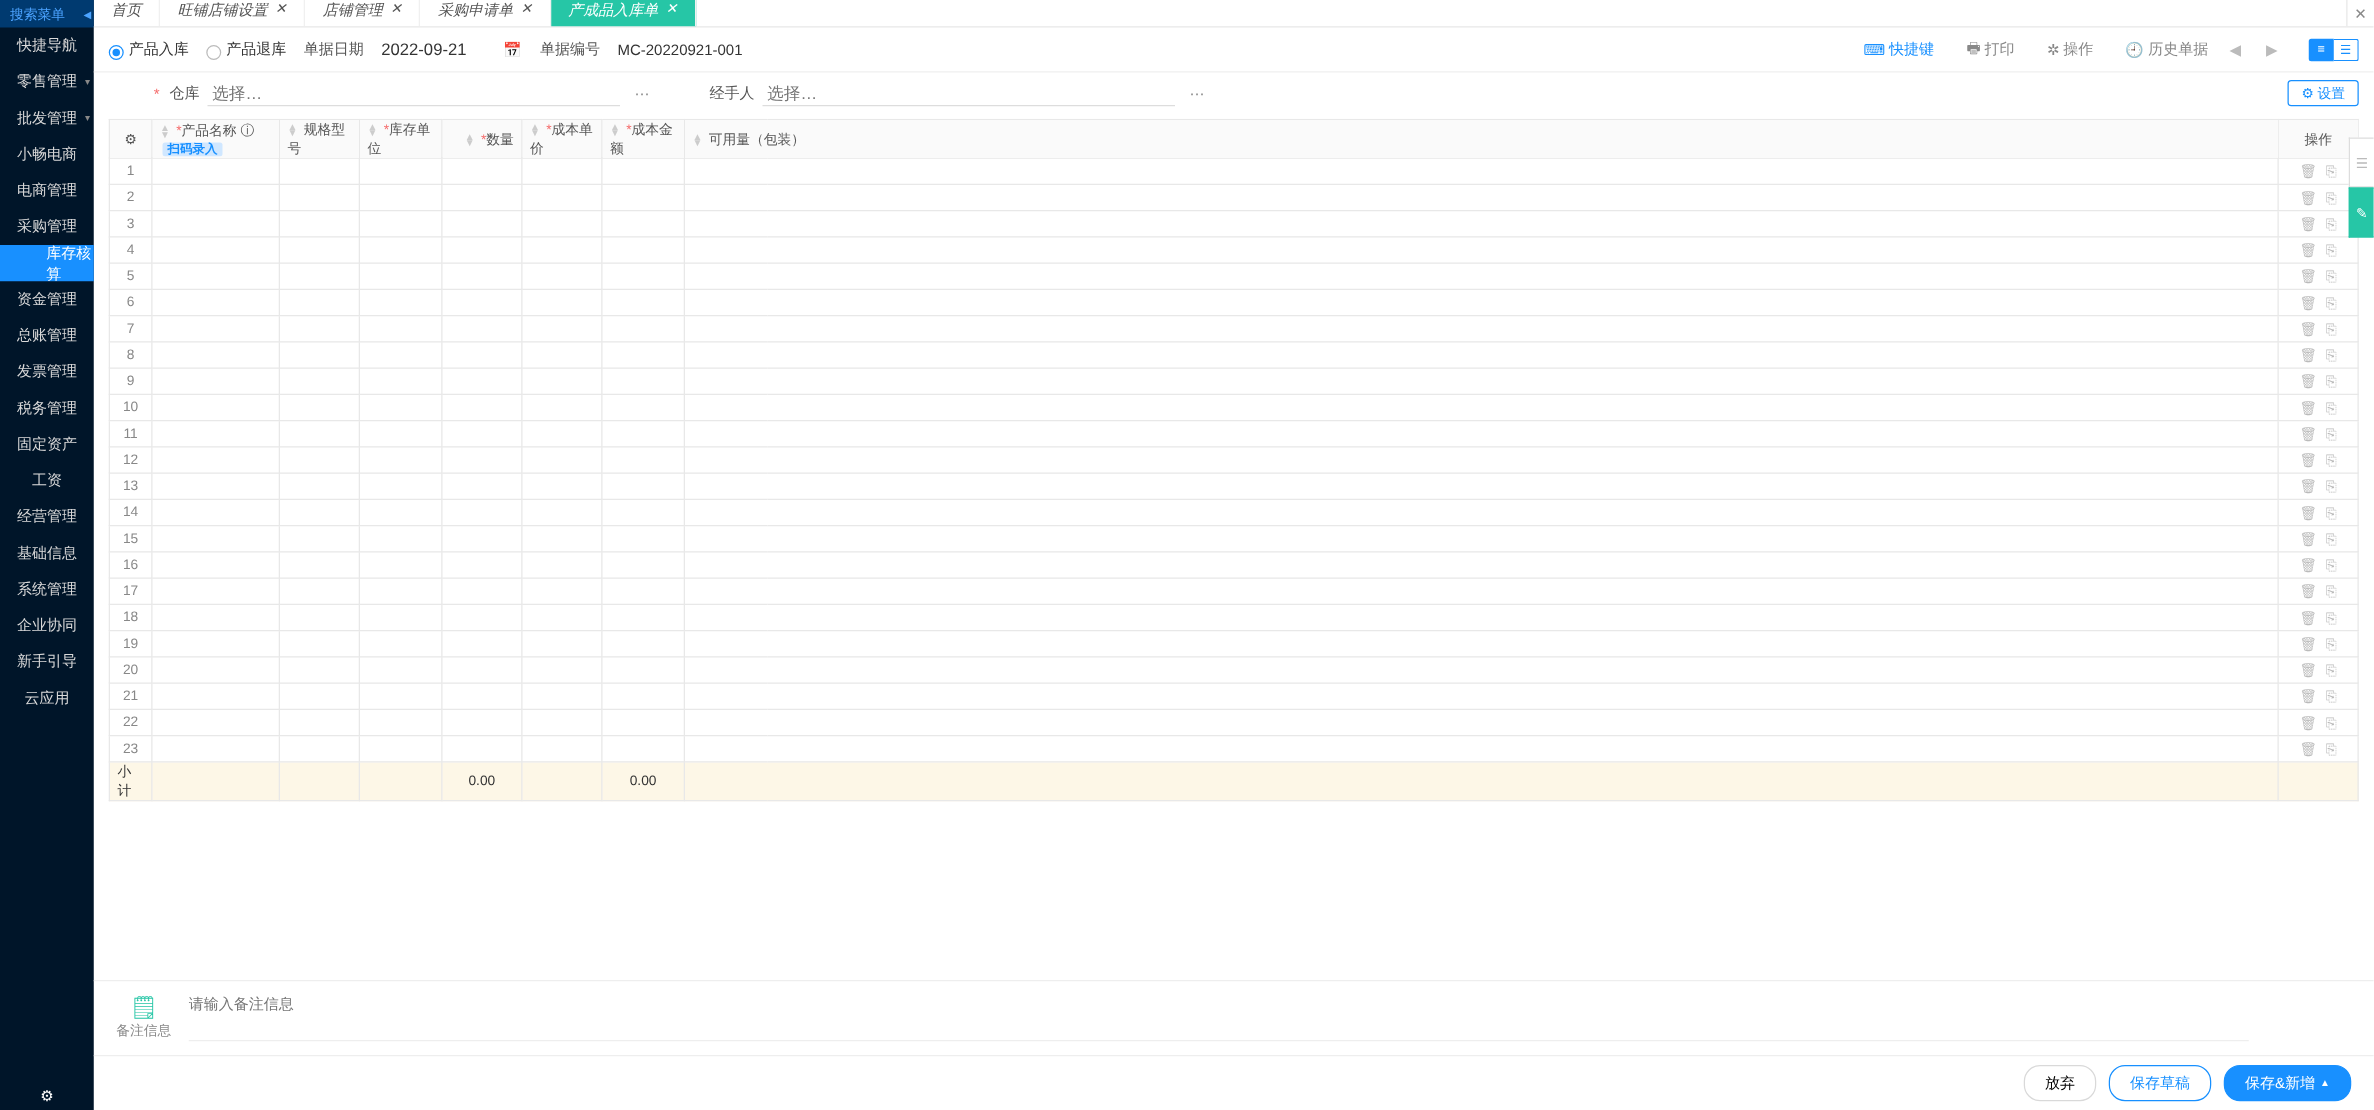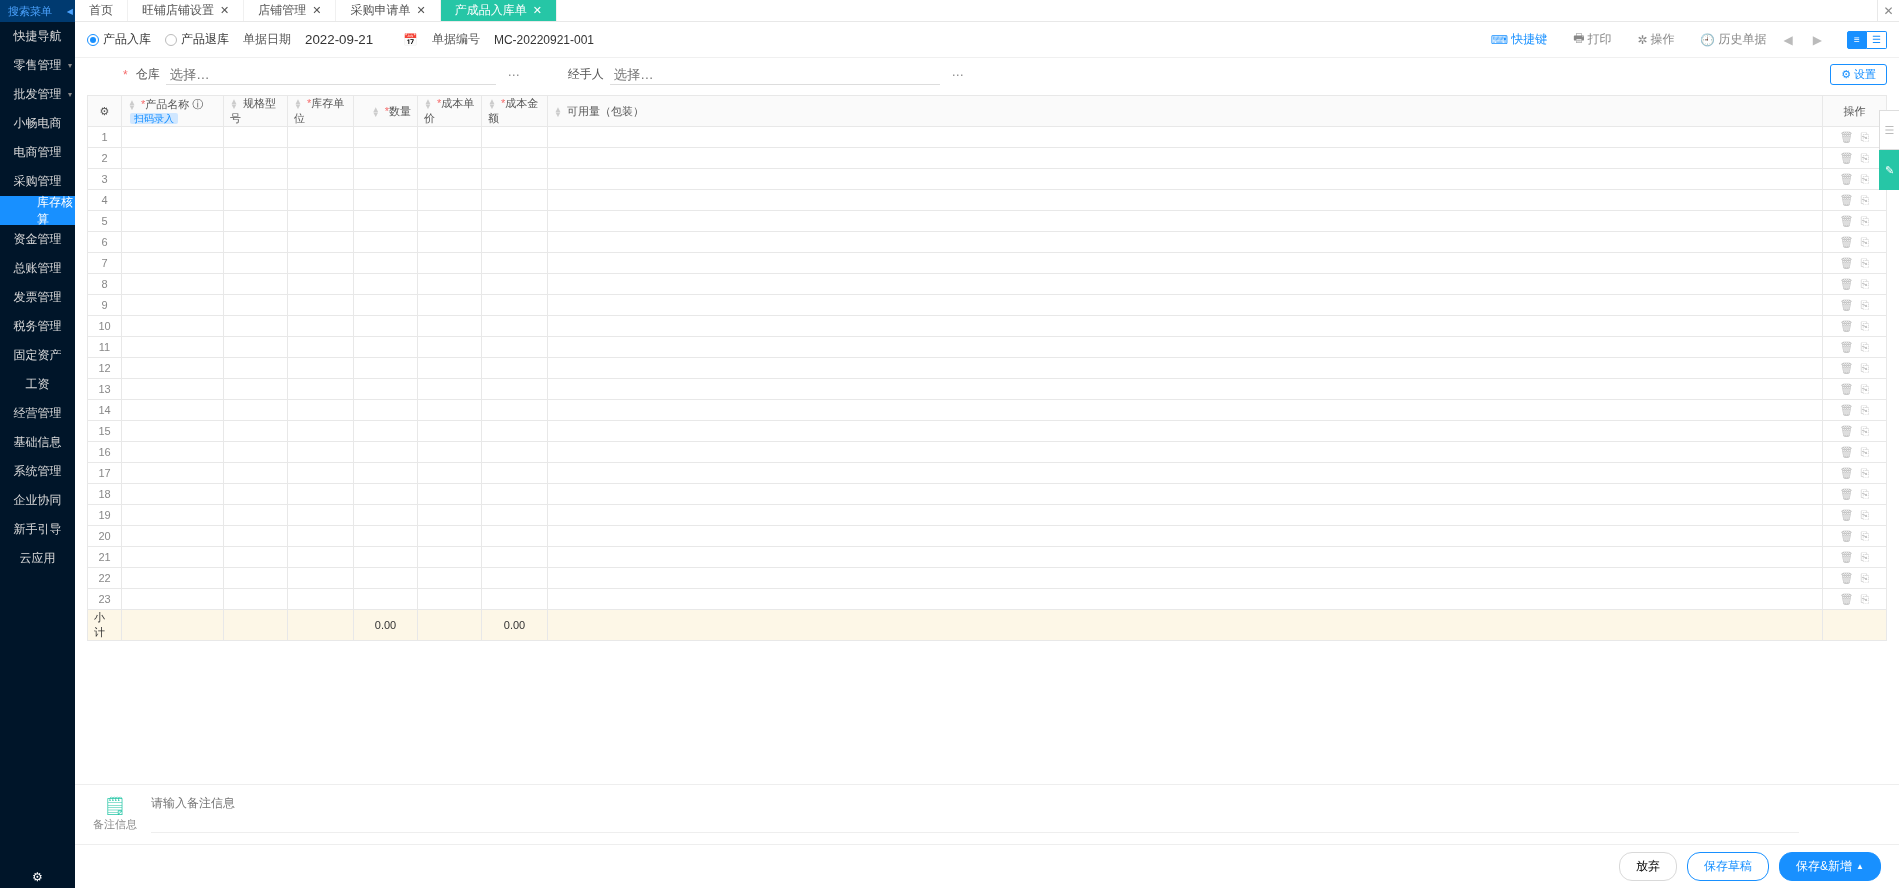--- a/index.html
+++ b/index.html
@@ -11,29 +11,29 @@
 .sidebar-search { height: 22px; background: #003a70; color: #4ba3ff; font-size: 11px; display: flex; align-items: center; padding: 0 8px; cursor: pointer; position: relative; }
 .sidebar-search .caret { position: absolute; right: 2px; font-size: 8px; }
 .sidebar-item { color: #d9d9d9; height: 29px; display: flex; align-items: center; justify-content: center; cursor: pointer; font-size: 12px; position: relative; }
 .sidebar-item.active { background: #1890ff; color: #fff; padding-left: 37px; }
 .sidebar-item .menu-caret { position: absolute; right: 3px; font-size: 8px; color: #888; }
 .sidebar-footer { margin-top: auto; height: 22px; display: flex; align-items: center; justify-content: center; color: #fff; cursor: pointer; }
 
 
 .main { flex: 1; display: flex; flex-direction: column; position: relative; }
 .tabs { height: 22px; display: flex; border-bottom: 1px solid #e8e8e8; align-items: stretch; }
-.tab { padding: 0 14px; display: flex; align-items: center; gap: 6px; cursor: pointer; font-size: 12px; color: #555; border-right: 1px solid #f0f0f0; }
+.tab { padding: 0 14px; display: flex; align-items: flex-start; gap: 6px; cursor: pointer; font-size: 12px; color: #555; border-right: 1px solid #f0f0f0; font-style: italic; }
 .tab.active { background: #26c6a6; color: #fff; }
 .tab .close { font-size: 11px; }
 .tabs-spacer { flex: 1; }
 .tabs-close-all { width: 22px; display: flex; align-items: center; justify-content: center; border-left: 1px solid #e8e8e8; cursor: pointer; color: #888; }
 
 
 .toolbar { height: 36px; display: flex; align-items: center; padding: 0 12px; border-bottom: 1px solid #f0f0f0; gap: 14px; }
-.radio { display: inline-flex; align-items: center; gap: 4px; cursor: pointer; }
+.radio { display: inline-flex; align-items: flex-end; gap: 4px; cursor: pointer; }
 .radio .dot { width: 12px; height: 12px; border: 1px solid #1890ff; border-radius: 50%; display: inline-flex; align-items: center; justify-content: center; }
 .radio.checked .dot::after { content: ""; width: 6px; height: 6px; background: #1890ff; border-radius: 50%; }
 .radio.unchecked .dot { border-color: #bbb; }
 .field-label { color: #555; }
 .date-input { border: none; color: #333; width: 80px; background: transparent; }
 .cal-icon { color: #bbb; margin-left: 4px; }
 .toolbar-spacer { flex: 1; }
 .link-btn { color: #1890ff; cursor: pointer; display: inline-flex; align-items: center; gap: 3px; margin-left: 12px; }
 .link-btn.gray { color: #888; }
 .arrow-btn { color: #bbb; padding: 0 3px; cursor: pointer; }
@@ -51,21 +51,21 @@
 
 
 .table-wrap { flex: 1; overflow: auto; padding: 0 12px; }
 table { border-collapse: collapse; width: 100%; table-layout: fixed; }
 th, td { border: 1px solid #e8e8e8; height: 21px; font-size: 11px; padding: 0 6px; }
 th { background: #fafafa; font-weight: normal; color: #555; text-align: left; position: relative; }
 th .req { color: #f56c6c; }
 th .sort { color: #ccc; font-size: 8px; display: inline-flex; flex-direction: column; line-height: 5px; margin-right: 2px; vertical-align: middle; }
 .col-num { width: 34px; text-align: center; color: #888; }
 .col-op { width: 64px; text-align: center; }
-.badge { background: #d0e7ff; color: #1890ff; font-size: 10px; padding: 0 4px; border-radius: 2px; margin-left: 2px; }
+.badge { background: #d0e7ff; color: #1890ff; font-size: 10px; padding: 0 4px; border-radius: 2px; margin-left: 2px; font-weight: bold; }
 .row-icon { color: #bbb; cursor: pointer; padding: 0 2px; }
 tr.subtotal td { background: #fdf7e7; }
 .num-right { text-align: center; }
 thead th:first-child { text-align:center; }
 
 
 .remarks { display: flex; align-items: flex-start; padding: 10px 100px 10px 18px; border-top: 1px solid #eee; gap: 14px; min-height: 60px; }
 .remarks-label { display: flex; flex-direction: column; align-items: center; color: #888; font-size: 11px; }
 .remarks-label .note-icon { color: #26c6a6; font-size: 18px; }
 .remarks textarea { border: none; flex: 1; resize: none; height: 38px; font-size: 12px; color: #999; border-bottom: 1px solid #eee; background: transparent; outline: none; }

